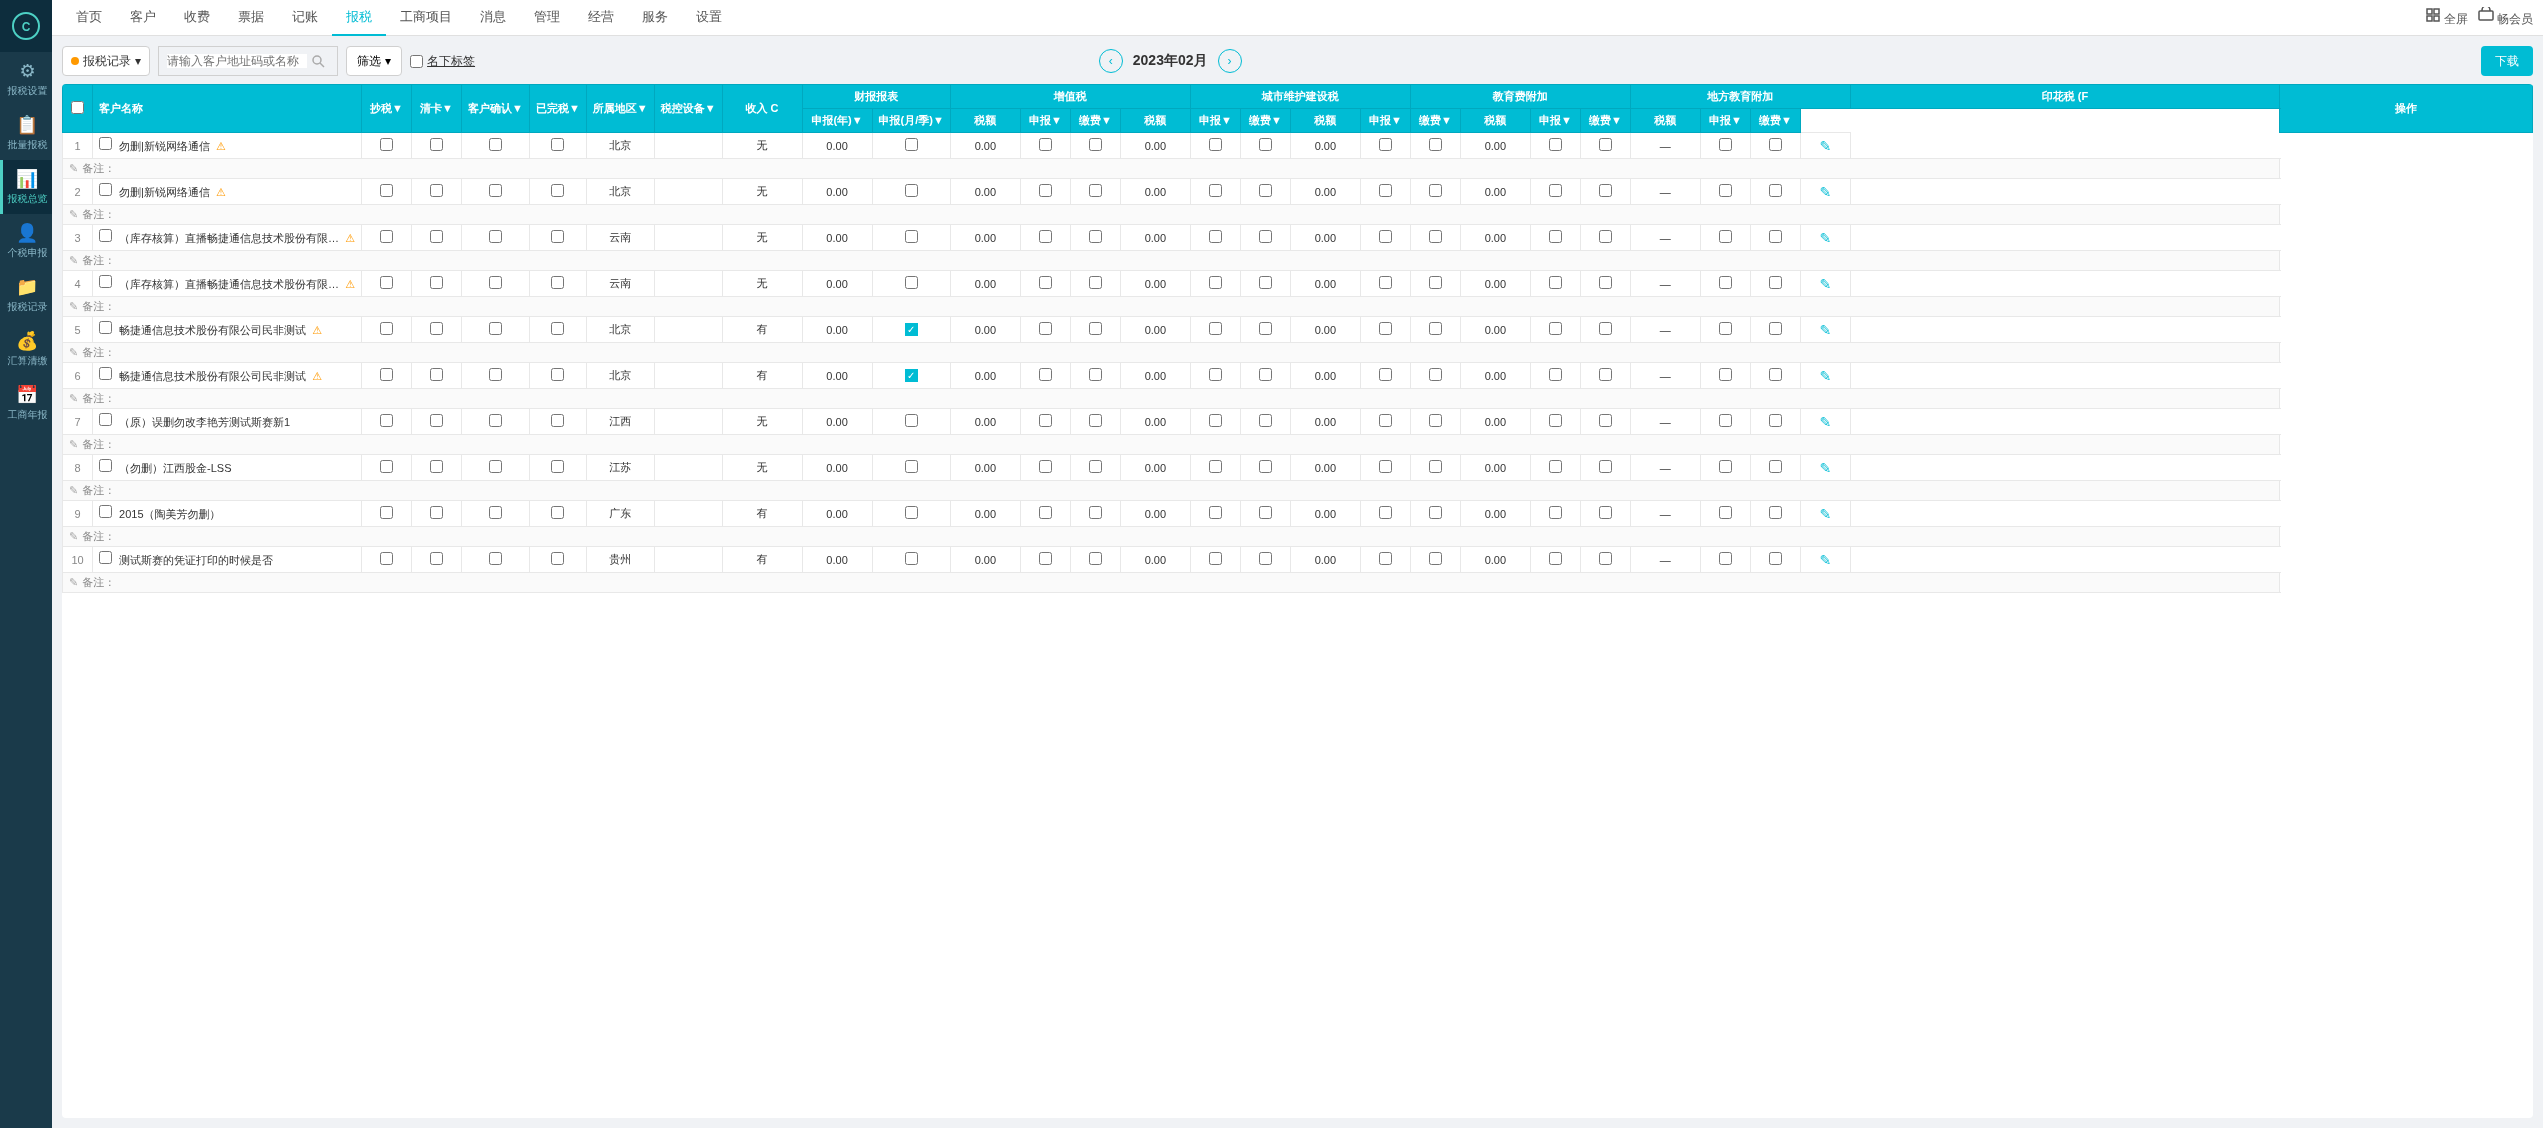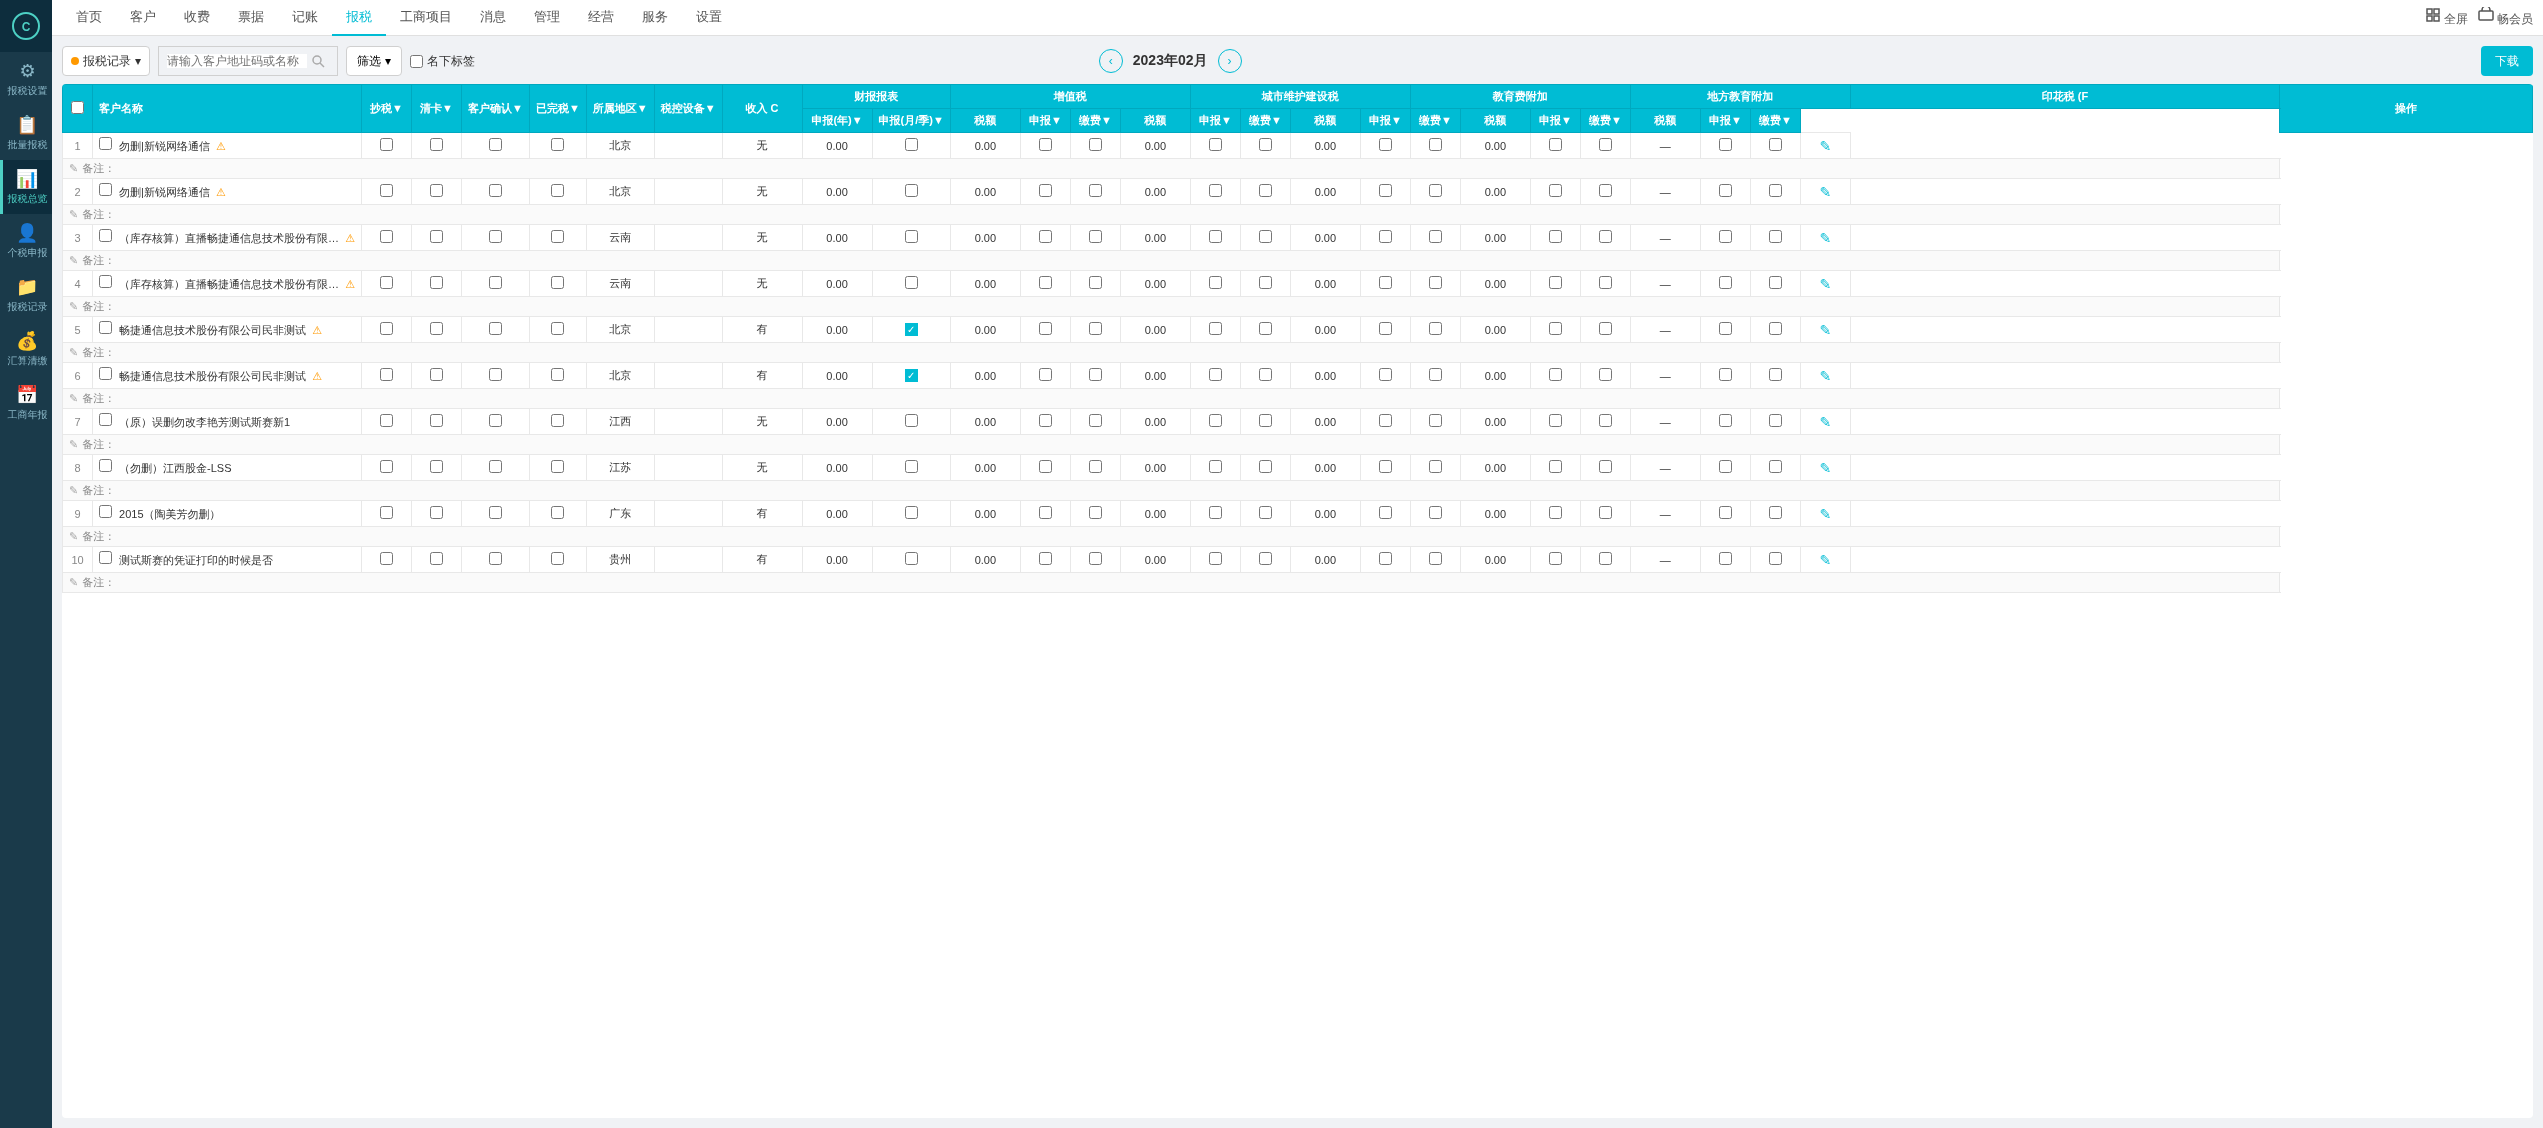--- a/index.html
+++ b/index.html
@@ -148,20 +148,21 @@
       display: flex;
       align-items: center;
       gap: 4px;
     }
     .checkbox-label {
       display: flex;
       align-items: center;
       gap: 4px;
       font-size: 12px;
       cursor: pointer;
+      text-decoration: underline;
     }
     .date-nav {
       display: flex;
       align-items: center;
       gap: 10px;
       margin: 0 auto;
     }
     .date-nav .date-text {
       font-size: 14px;
       font-weight: bold;

